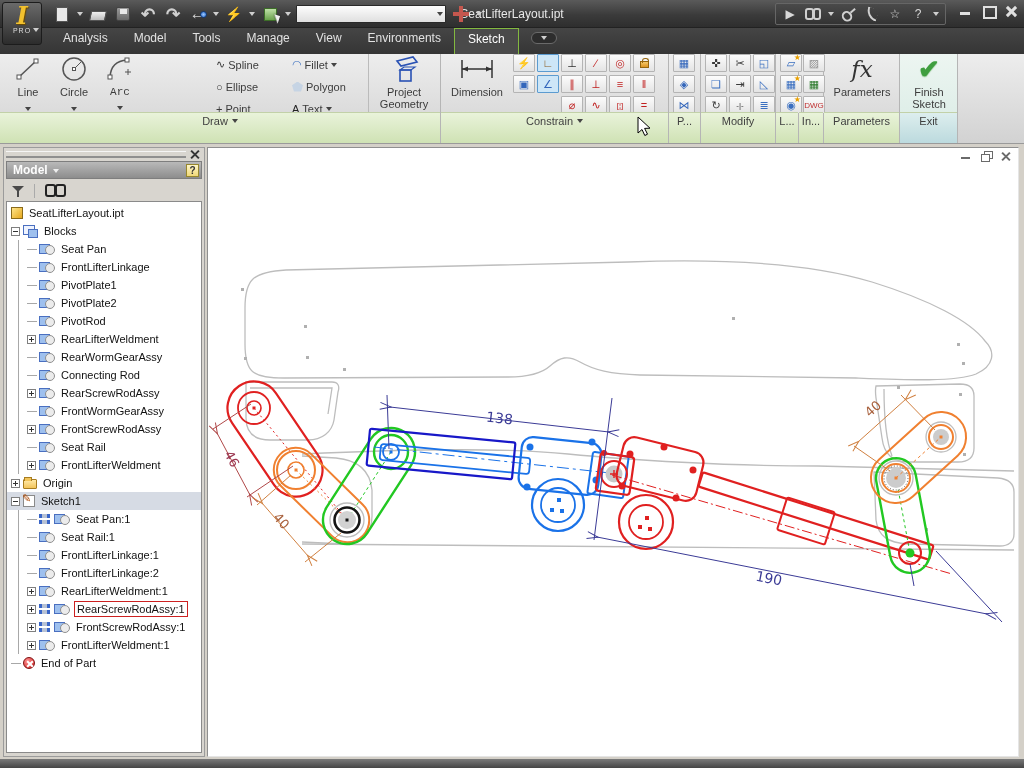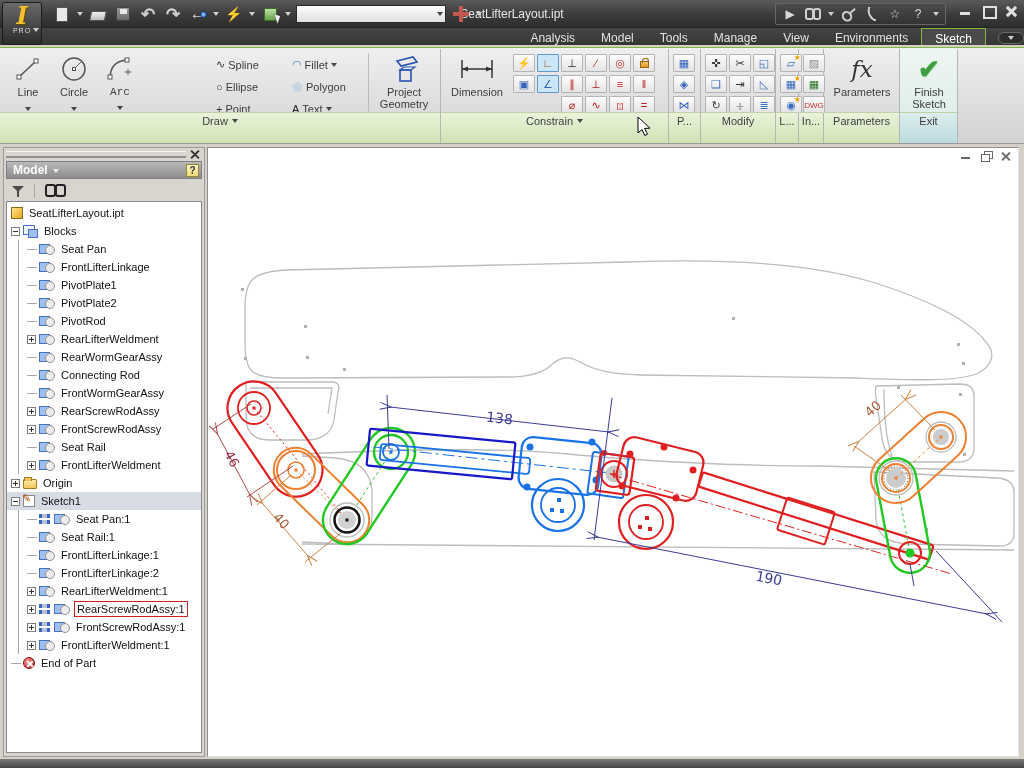--- a/index.html
+++ b/index.html
@@ -48,21 +48,21 @@
   .keyic::after{ content:""; width:7px; height:2px; background:#d0d0d0; }
   .dish::before{ content:""; width:10px; height:10px; border:2px solid #d0d0d0; border-radius:0 0 0 12px; border-top:none; border-right:none; transform:rotate(20deg);}
   .winctl{ position:absolute; right:6px; top:5px; display:flex; gap:10px; z-index:35;}
   .wmin,.wmax,.wclose{ width:13px; height:12px; position:relative; }
   .wmin::after{ content:""; position:absolute; left:1px; bottom:2px; width:10px; height:3px; background:#e0e0e0;}
   .wmax::after{ content:""; position:absolute; left:1px; top:1px; width:10px; height:9px; border:2px solid #e0e0e0;}
   .wclose::before,.wclose::after{ content:""; position:absolute; left:5px; top:0; width:3px; height:13px; background:#e0e0e0;}
   .wclose::before{ transform:rotate(45deg);} .wclose::after{ transform:rotate(-45deg);}
 
   
-  .tabsbar{ position:absolute; left:0; top:28px; width:1024px; height:17px; background:linear-gradient(#454545,#353535); z-index:20; display:flex; align-items:stretch; padding-left:50px;justify-content:flex-end;}
+  .tabsbar{ position:absolute; left:0; top:28px; width:1024px; height:26px; background:linear-gradient(#454545,#353535); z-index:20; display:flex; align-items:stretch; padding-left:50px;}
   .rtab{ color:#e2e2e2; font-size:12px; padding:3px 13px 2px; cursor:default;}
   .rtab.active{ background:#4a4a4a; border:1px solid #83b940; border-bottom:none; color:#fff; }
   .tabpill{ margin-left:12px; margin-top:4px; width:26px; height:12px; background:#2d2d2d; border:1px solid #6a6a6a; border-radius:6px; display:flex; align-items:center; justify-content:center;}
 
   
   .ribbon{ position:absolute; left:0; top:47px; width:1024px; height:97px;
     background:linear-gradient(#efefef,#d9d9d9 70%,#cicccc); background:linear-gradient(#efefef,#d2d2d2);
     border-top:1px solid #83b940; border-bottom:1px solid #9a9a9a; z-index:10;}
   .rpanel{ position:absolute; top:1px; height:94px; border-right:1px solid #b5b5b5;}
   .plabel{ position:absolute; left:0; right:0; bottom:0; height:31px; font-size:11px; color:#3f3f3f;
@@ -538,29 +538,29 @@
         <span class="tlabel">RearWormGearAssy</span>
       </div>
       <div class="trow">
         <span class="tcon"></span>
         <span class="ttick"></span>
         <span class="ic-block tico"></span>
         <span class="tlabel">Connecting Rod</span>
       </div>
       <div class="trow">
         <span class="tcon"></span>
+        <span class="texp plus"></span>
+        <span class="ic-block tico"></span>
+        <span class="tlabel">RearScrewRodAssy</span>
+      </div>
+      <div class="trow">
+        <span class="tcon"></span>
         <span class="ttick"></span>
         <span class="ic-block tico"></span>
         <span class="tlabel">FrontWormGearAssy</span>
-      </div>
-      <div class="trow">
-        <span class="tcon"></span>
-        <span class="texp plus"></span>
-        <span class="ic-block tico"></span>
-        <span class="tlabel">RearScrewRodAssy</span>
       </div>
       <div class="trow">
         <span class="tcon"></span>
         <span class="texp plus"></span>
         <span class="ic-block tico"></span>
         <span class="tlabel">FrontScrewRodAssy</span>
       </div>
       <div class="trow">
         <span class="tcon"></span>
         <span class="ttick"></span>

